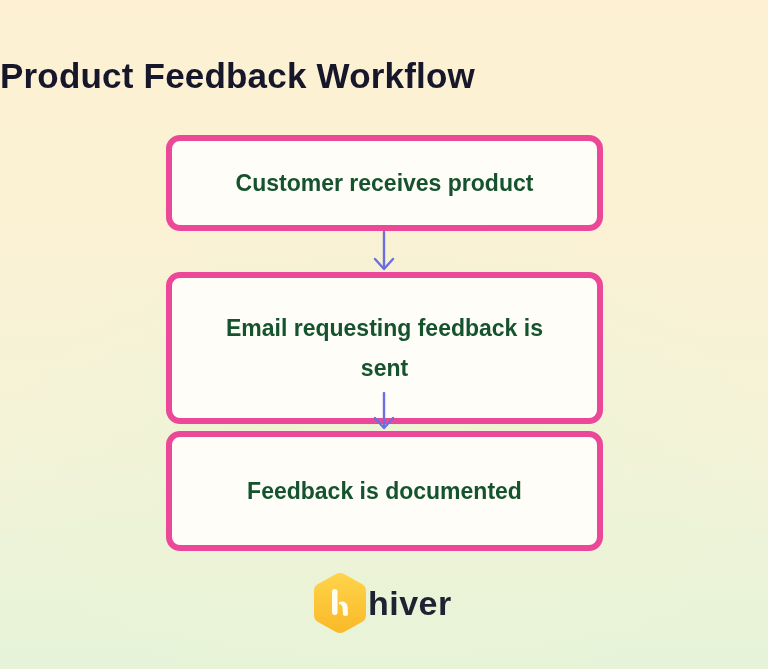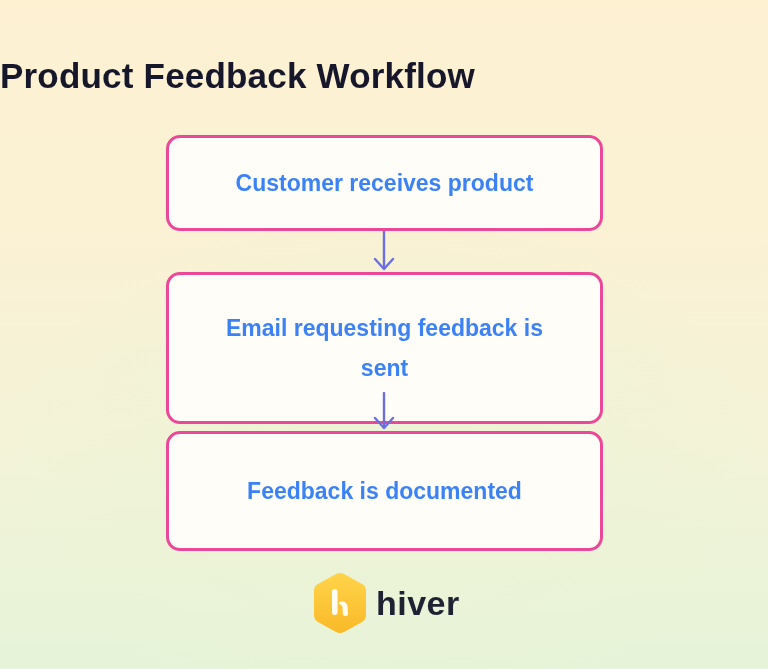--- a/index.html
+++ b/index.html
@@ -19,29 +19,29 @@
     font-size: 35px;
     font-weight: 700;
     color: #17172b;
     letter-spacing: 0.2px;
   }
   .card {
     position: absolute;
     left: 166px;
     width: 437px;
     background: #fffdf7;
-    border: 3px solid #ec4899;
+    border: 6px solid #ec4899;
     border-radius: 14px;
     display: flex;
     align-items: center;
     justify-content: center;
     text-align: center;
     font-size: 23px;
     font-weight: 700;
-    color: #3b82f6;
+    color: #14532d;
     line-height: 40px;
     padding: 0 30px;
   }
   .card1 { top: 135px; height: 96px; }
   .card2 { top: 272px; height: 152px; }
   .card3 { top: 431px; height: 120px; }
   .card2 .txt { width: 360px; }
   .arrow {
     position: absolute;
     left: 372px;
@@ -49,21 +49,20 @@
   }
   .arrow1 { top: 231px; height: 41px; }
   .arrow2 { top: 392px; height: 39px; }
   .logo {
     position: absolute;
     top: 572px; left: 312px;
     display: flex; align-items: center;
   }
   .logo-mark { width: 56px; height: 62px; }
   .logo-text {
-    margin-left: 8px;
     font-size: 34px;
     font-weight: 700;
     color: #1e2233;
     letter-spacing: 0.5px;
   }
 </style>
 </head>
 <body>
 
 <div class="title">Product Feedback Workflow</div>

